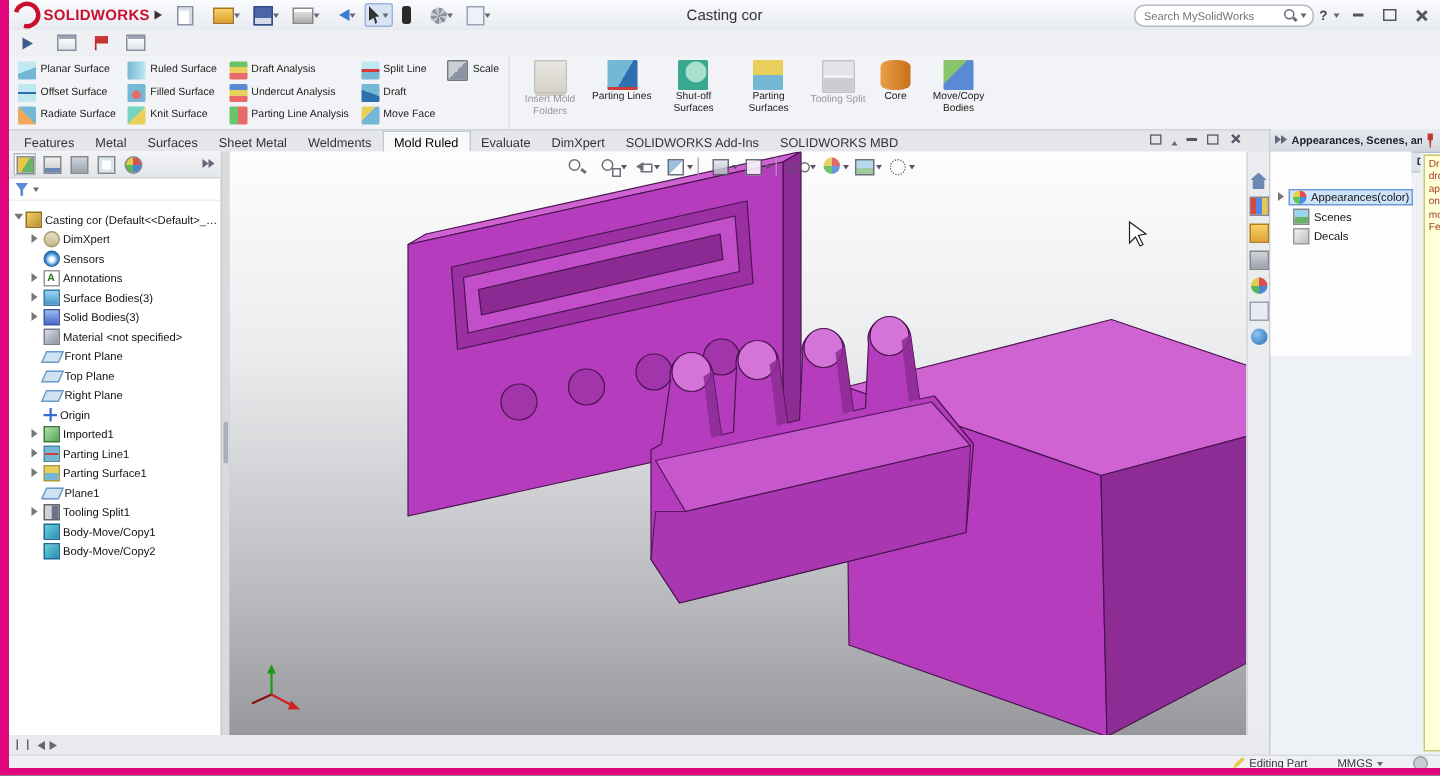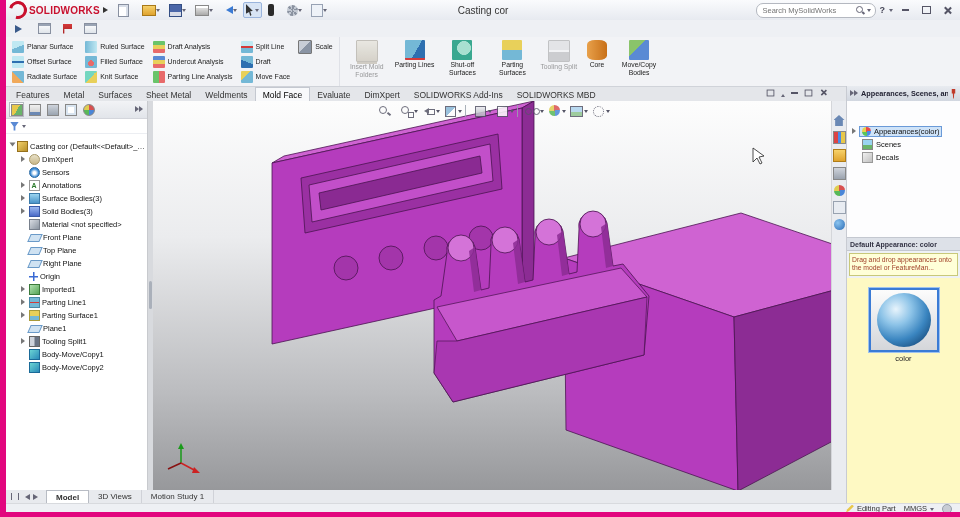--- a/index.html
+++ b/index.html
@@ -156,21 +156,21 @@
   .ts-file-explorer{background:linear-gradient(#f7d26a,#e0a32e);border:1px solid #b07d18;}
   .ts-view-palette{background:linear-gradient(#cfd4dc,#9aa2ae);border:1px solid #888;}
   .ts-appearances-tab{border-radius:50%;background:conic-gradient(#d85050 0 25%,#4a86d8 0 50%,#58b858 0 75%,#e0cc50 0);}
   .ts-custom-properties{background:#e8ecf2;border:1px solid #98a2b0;}
   .ts-forum{border-radius:50%;background:radial-gradient(circle at 35% 35%,#8ac4f0,#2a6ab4);}
   
   .tpane{position:absolute;left:846px;top:86px;width:114px;height:417px;background:#eef1f5;border-left:1px solid #c8cbd2;box-sizing:border-box;}
   .tp-head{height:15px;background:linear-gradient(#e8ebf0,#d2d7e0);border-bottom:1px solid #b8bcc6;display:flex;align-items:center;padding:0 3px;gap:2px;}
   .tp-title{font-size:7.3px;font-weight:bold;color:#223;flex:1;white-space:nowrap;overflow:hidden;}
   .pin{width:7px;height:10px;background:#c03a2a;clip-path:polygon(25% 0,75% 0,75% 50%,100% 50%,60% 50%,55% 100%,45% 100%,40% 50%,0 50%,25% 50%);flex:none;}
-  .tp-body{position:absolute;top:15px;bottom:0;left:0;right:0;display:flex;flex-direction:column;}
+  .tp-body{position:absolute;top:15px;bottom:0;left:0;right:0;display:flex;flex-direction:row;}
   .tp-tree{background:#fdfdfe;padding-top:24px;height:112px;box-sizing:content-box;}
   .tprow{display:flex;align-items:center;height:13px;padding-left:4px;gap:2px;font-size:7.5px;color:#111;}
   .rowbox{display:flex;align-items:center;gap:3px;padding:0 2px;}
   .tprow.sel .rowbox{background:#cfe3f8;outline:1px solid #6a9ad8;}
   .ti-appearances{border-radius:50%;background:conic-gradient(#e84a4a 0 90deg,#4a8ae8 90deg 180deg,#5ac45a 180deg 270deg,#e8d04a 270deg);}
   .ti-scenes{background:linear-gradient(#9ad4f0 55%,#6ab46a 55%);border:1px solid #888;}
   .ti-decals{background:linear-gradient(135deg,#f0f0f0,#c0c0c0);border:1px solid #999;}
   .tp-section{height:12px;background:#dde1e8;border-top:1px solid #c4c8d0;border-bottom:1px solid #c4c8d0;font-size:7px;font-weight:bold;color:#334;display:flex;align-items:center;padding:0 3px;white-space:nowrap;overflow:hidden;}
   .tp-tip{margin:2px;background:#ffffd8;border:1px solid #c8c87a;color:#a04028;font-size:6.8px;padding:2px;line-height:1.25;}
   .tp-thumbs{flex:1;background:#fef9c3;overflow:hidden;}
@@ -185,21 +185,21 @@
   .btabs{position:absolute;left:6px;top:490px;width:840px;height:13px;background:#e8eaee;border-top:1px sol
 id #c4c6cc;display:flex;align-items:stretch;box-sizing:border-box;}
   .btnav{display:flex;align-items:center;gap:3px;padding:0 5px;}
   .tri-l{width:0;height:0;border:3.5px solid transparent;border-right:5px solid #667;}
   .tri-r{width:0;height:0;border:3.5px solid transparent;border-left:5px solid #667;}
   .bars{width:6px;height:7px;border-left:1.5px solid #667;border-right:1.5px solid #667;}
   .btab{padding:1px 9px;font-size:8px;color:#333;border-right:1px solid #d0d2d8;display:flex;align-items:center;white-space:nowrap;}
   .btab.active{background:#fff;font-weight:bold;border:1px solid #b8bcc4;border-bottom:none;}
   
   .statusbar{position:absolute;left:6px;top:503px;width:954px;height:9px;background:#eef0f4;border-top:1px solid #d8dade;font-size:7.5px;color:#333;}
-  .status-right{position:absolute;right:8px;top:0;height:9px;display:flex;align-items:center;gap:8px;}
+  .status-right{position:absolute;right:8px;top:0;height:9px;display:flex;align-items:center;gap:20px;}
   .status-item{display:flex;align-items:center;gap:3px;}
   .pencil{width:8px;height:8px;background:linear-gradient(135deg,#e8c84a 60%,#8a6a2a 60%);clip-path:polygon(0 100%,18% 60%,78% 0,100% 22%,40% 82%);}
   .status-icon{width:8px;height:8px;border-radius:50%;background:#c8ccd4;border:1px solid #98a0ac;}
 </style>
 </head>
 <body>
 
 <div class="screen">
   <div class="left-strip"></div>
   <div class="bottom-strip"></div>
@@ -386,21 +386,21 @@
       <div class="ctab">
         <span>Surfaces</span>
       </div>
       <div class="ctab">
         <span>Sheet Metal</span>
       </div>
       <div class="ctab">
         <span>Weldments</span>
       </div>
       <div class="ctab active">
-        <span>Mold Face</span>
+        <span>Mold Ruled</span>
       </div>
       <div class="ctab">
         <span>Evaluate</span>
       </div>
       <div class="ctab">
         <span>DimXpert</span>
       </div>
       <div class="ctab">
         <span>SOLIDWORKS Add-Ins</span>
       </div>
@@ -698,32 +698,20 @@
         </div>
     </div>
   </div>
 
   <div class="btabs">
     <div class="btnav">
       <span class="bars"></span>
       <span class="tri-l"></span>
       <span class="tri-r"></span>
     </div>
-    <div style="display:flex;">
-
-    <div class="btab active">
-          <span>Model</span>
-        </div>
-        <div class="btab">
-          <span>3D Views</span>
-        </div>
-        <div class="btab">
-          <span>Motion Study 1</span>
-        </div>
-      </div>
   </div>
 
   <div class="statusbar">
     <div class="status-right">
       <span class="status-item">
         <span class="pencil"></span>
         <span>Editing Part</span>
       </span>
       <span class="status-item">
         <span>MMGS</span>

